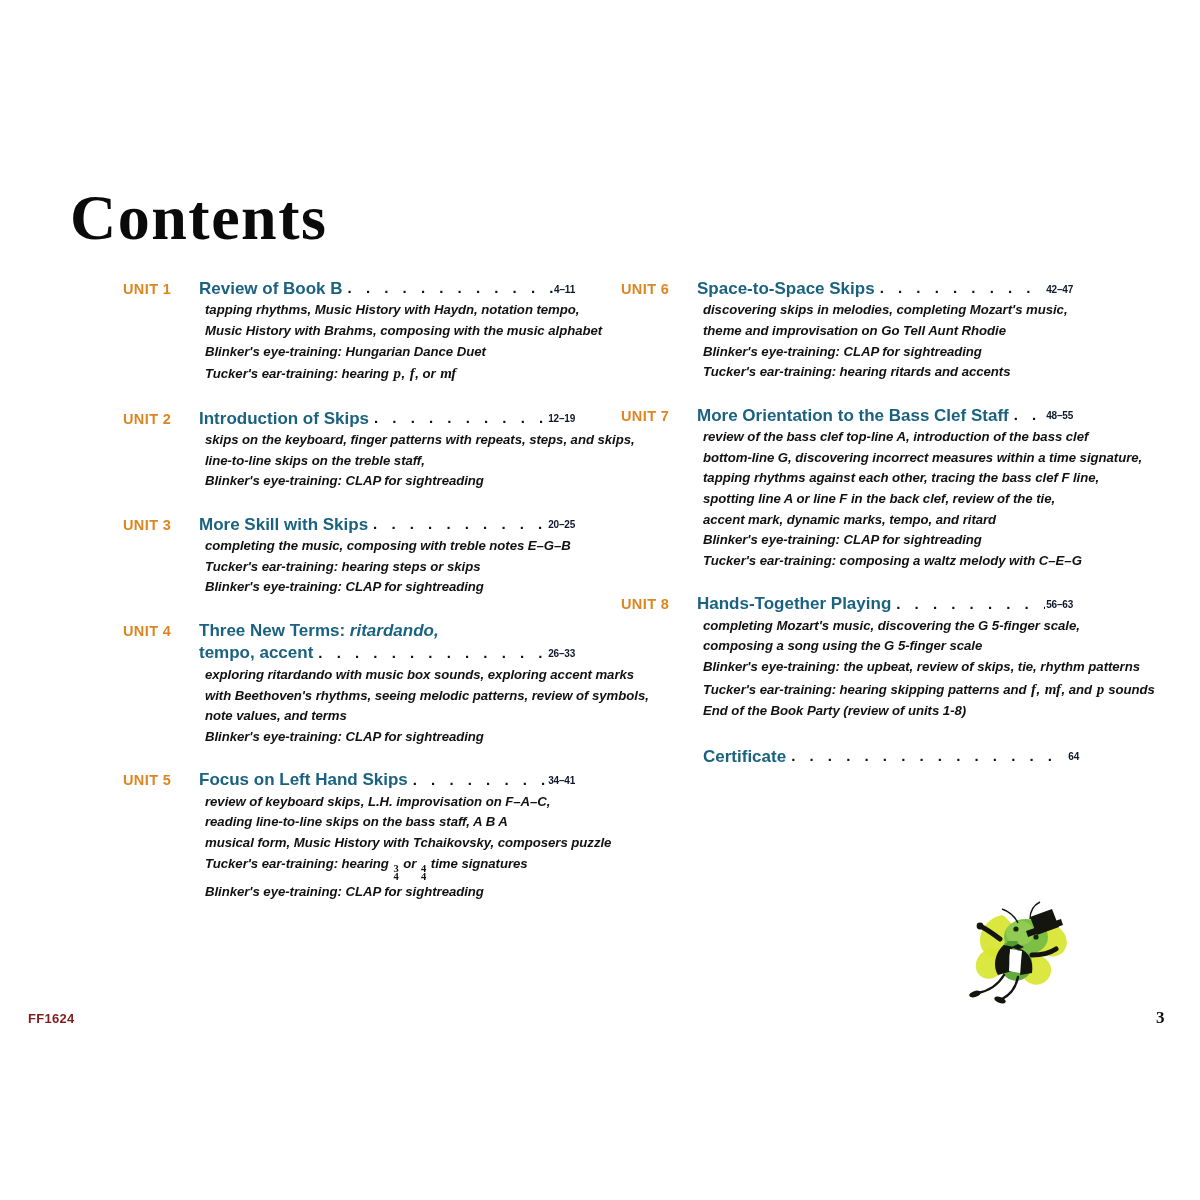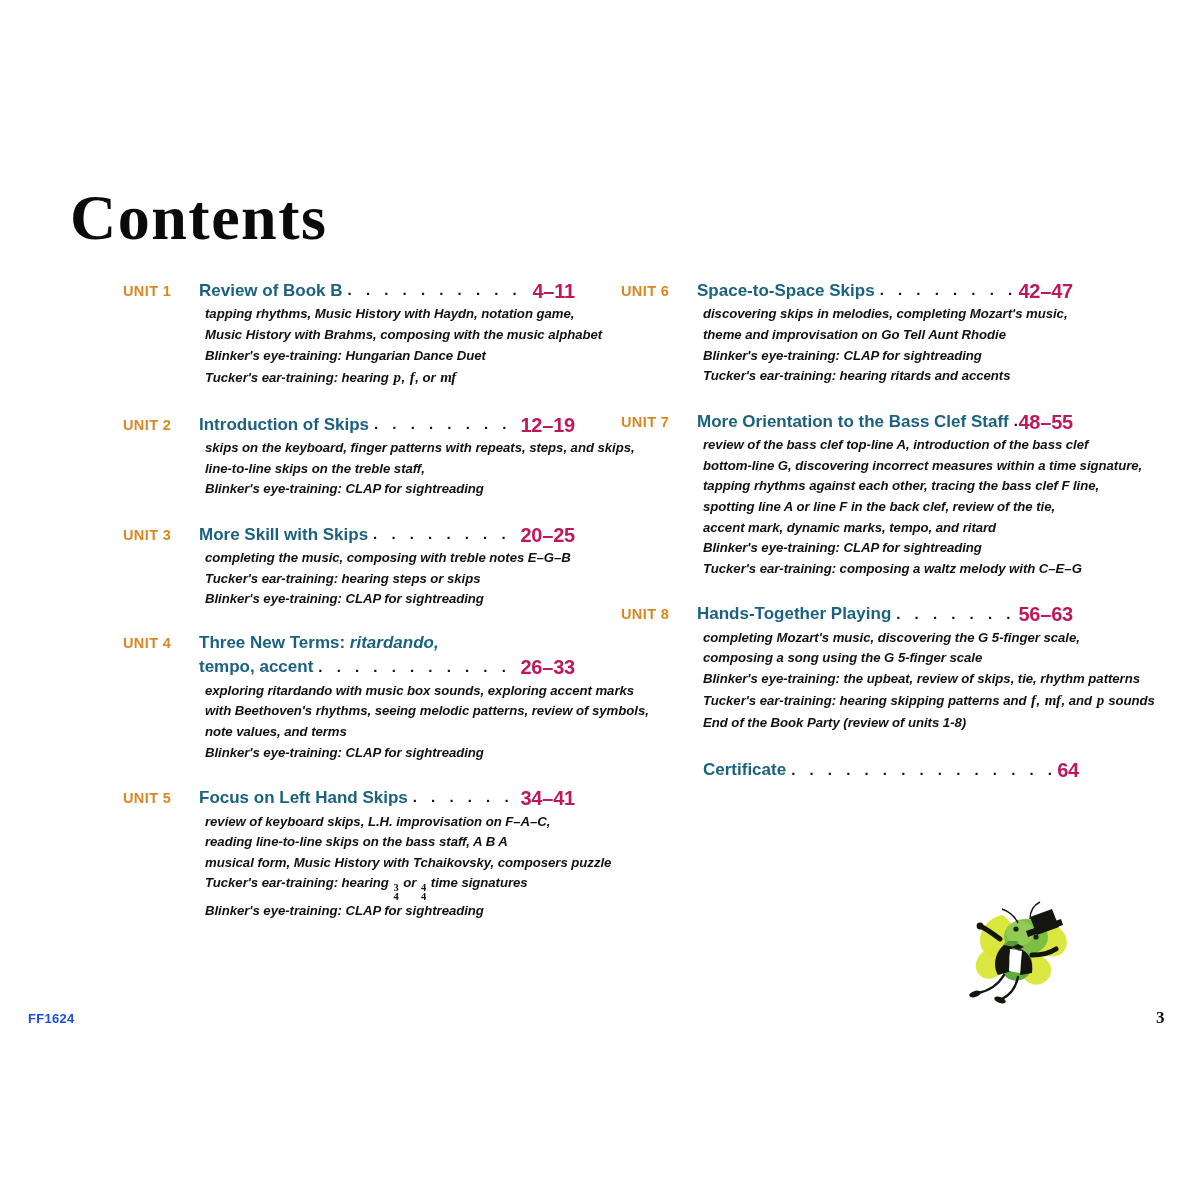--- a/index.html
+++ b/index.html
@@ -90,22 +90,22 @@
     white-space: nowrap;
     color: #111111;
     font-size: 15px;
     font-weight: 700;
     letter-spacing: 5.0px;
     margin: 0 1px 0 5px;
     transform: translateY(-1px);
   }
   .pages {
     flex: 0 0 auto;
-    color: #be185d;
-    font-size: 20px;
+    color: #0f172a;
+    font-size: 10px;
     font-weight: 700;
     letter-spacing: -0.2px;
     font-family: "Liberation Sans", sans-serif;
   }
 
   
   .unit-desc {
     margin-left: 76px;
     padding-left: 6px;
     color: #111111;
@@ -149,21 +149,21 @@
   }
   .cert .title-line { width: 376px; }
 
   
   .footer-code {
     position: absolute;
     left: 28px;
     top: 1011px;
     font-size: 13px;
     font-weight: 700;
-    color: #1d4ed8;
+    color: #7f1d1d;
     letter-spacing: 0.3px;
     font-family: "Liberation Sans", sans-serif;
     text-align: center;
   }
   .footer-pageno {
     position: absolute;
     left: 1156px;
     top: 1008px;
     font-size: 17px;
     font-weight: 700;
@@ -193,21 +193,21 @@
           <div class="unit-label">UNIT 1</div>
           <div class="unit-titleblock">
             <div class="title-line">
               <span class="title-text">Review of Book B</span>
               <span class="leader">. . . . . . . . . . . . . . . . . . . . . . . . . . . . . . . . . . . . . . . . . . . . . . . . . . . . . . . . . . . . </span>
               <span class="pages">4–11</span>
             </div>
           </div>
         </div>
         <div class="unit-desc">
-          <div class="desc-line">tapping rhythms, Music History with Haydn, notation game,</div>
+          <div class="desc-line">tapping rhythms, Music History with Haydn, notation tempo,</div>
           <div class="desc-line">Music History with Brahms, composing with the music alphabet</div>
           <div class="desc-line">Blinker's eye-training: Hungarian Dance Duet</div>
           <div class="desc-line">Tucker's ear-training: hearing <span class="dyn">p</span>, <span class="dyn">f</span>, or <span class="dyn">mf</span></div>
         </div>
       </div>
       <div class="unit">
         <div class="unit-head">
           <div class="unit-label">UNIT 2</div>
           <div class="unit-titleblock">
             <div class="title-line">

